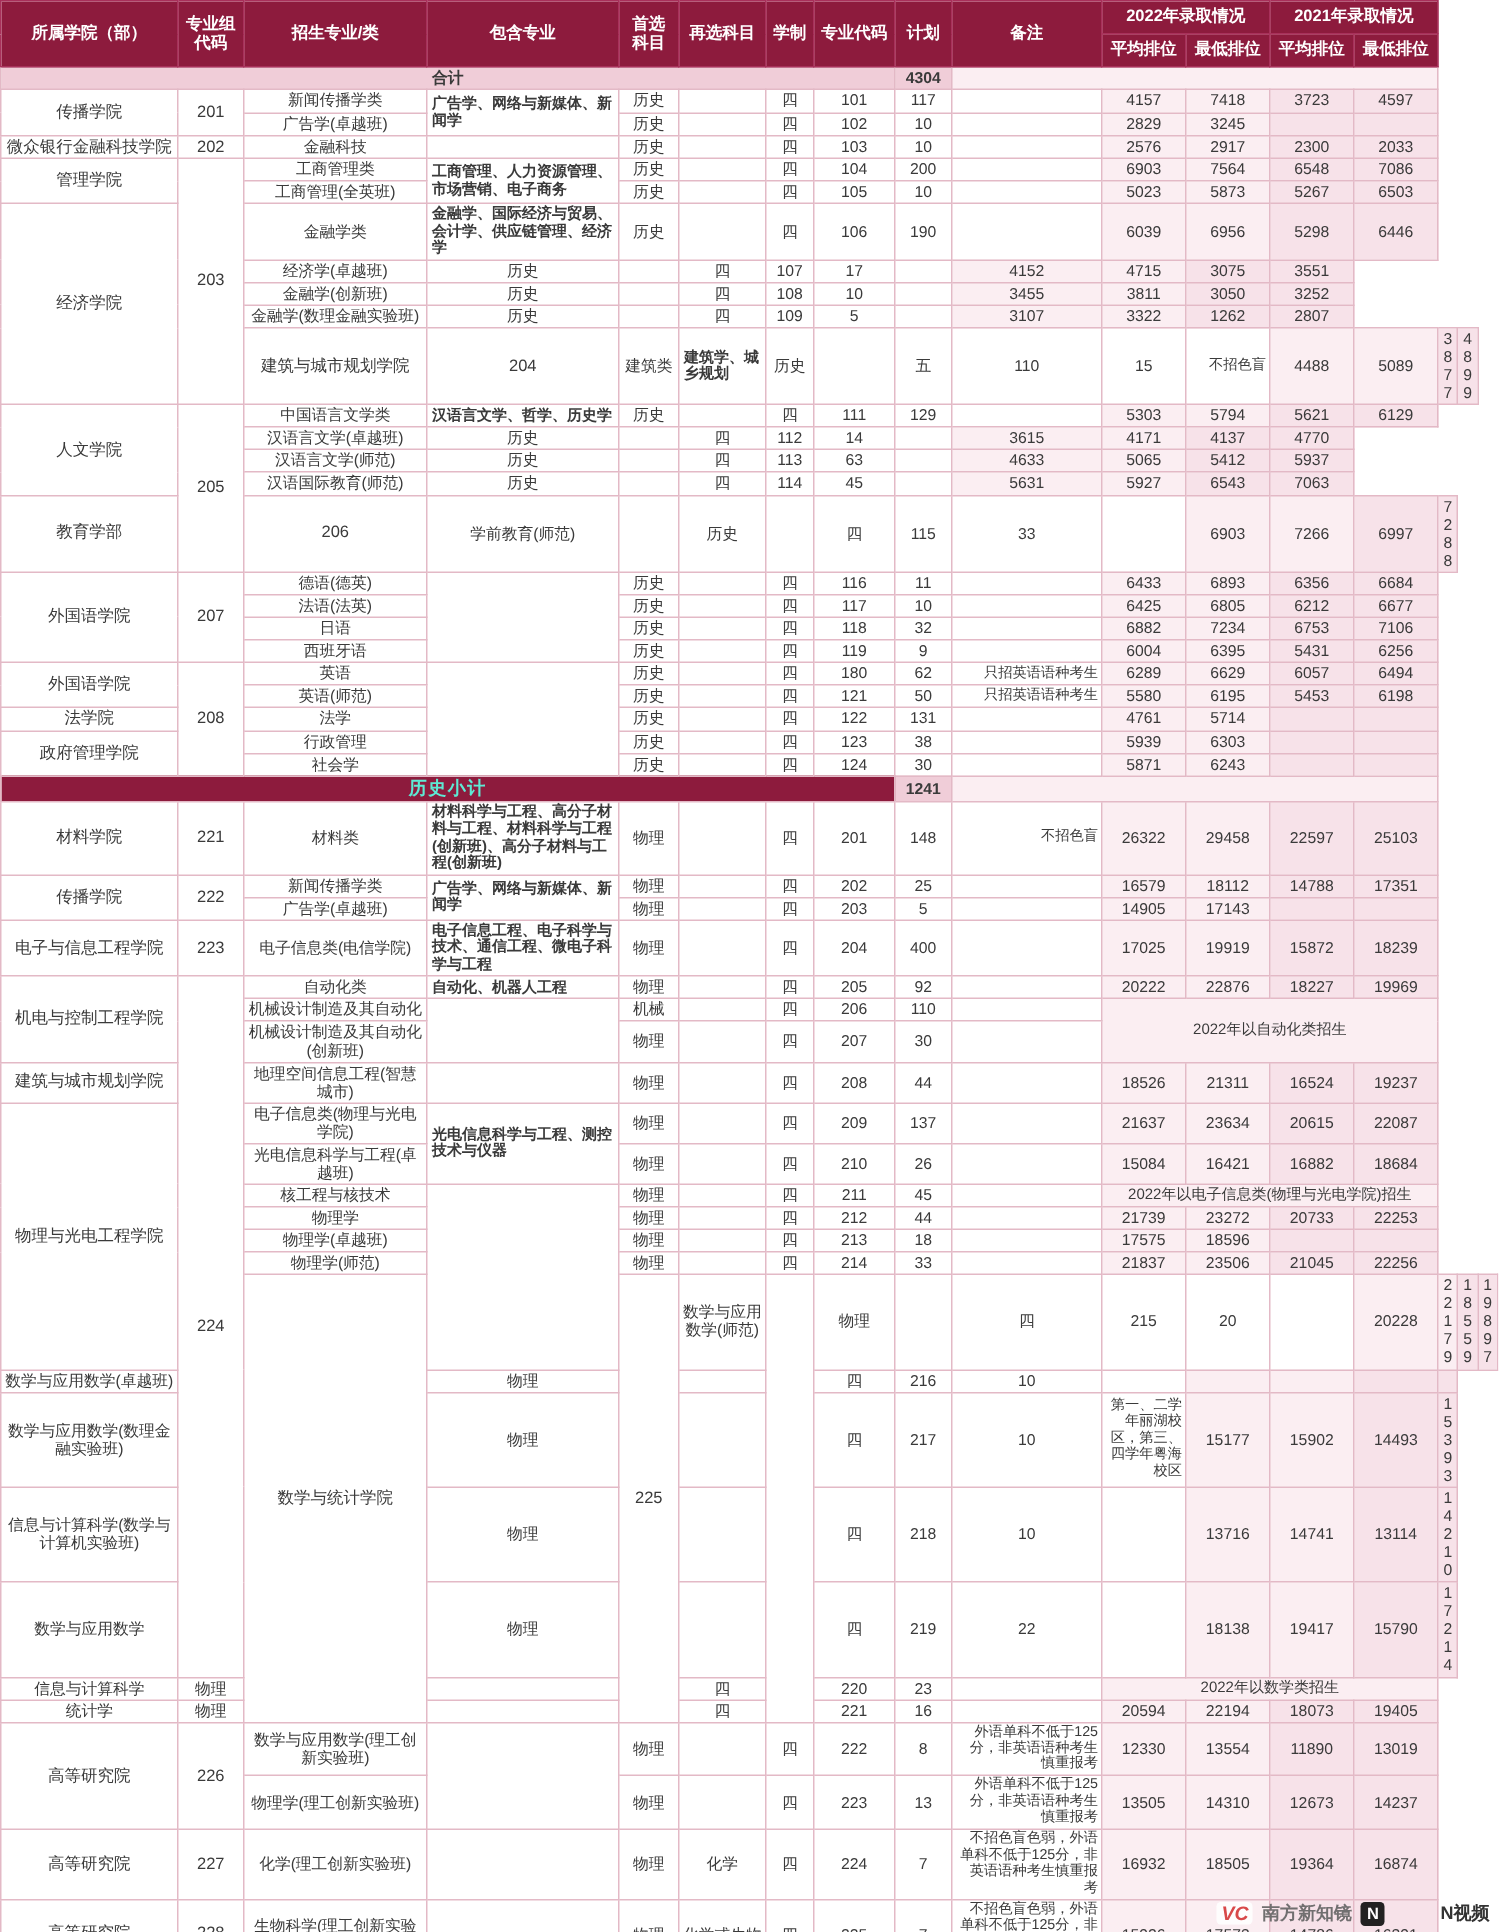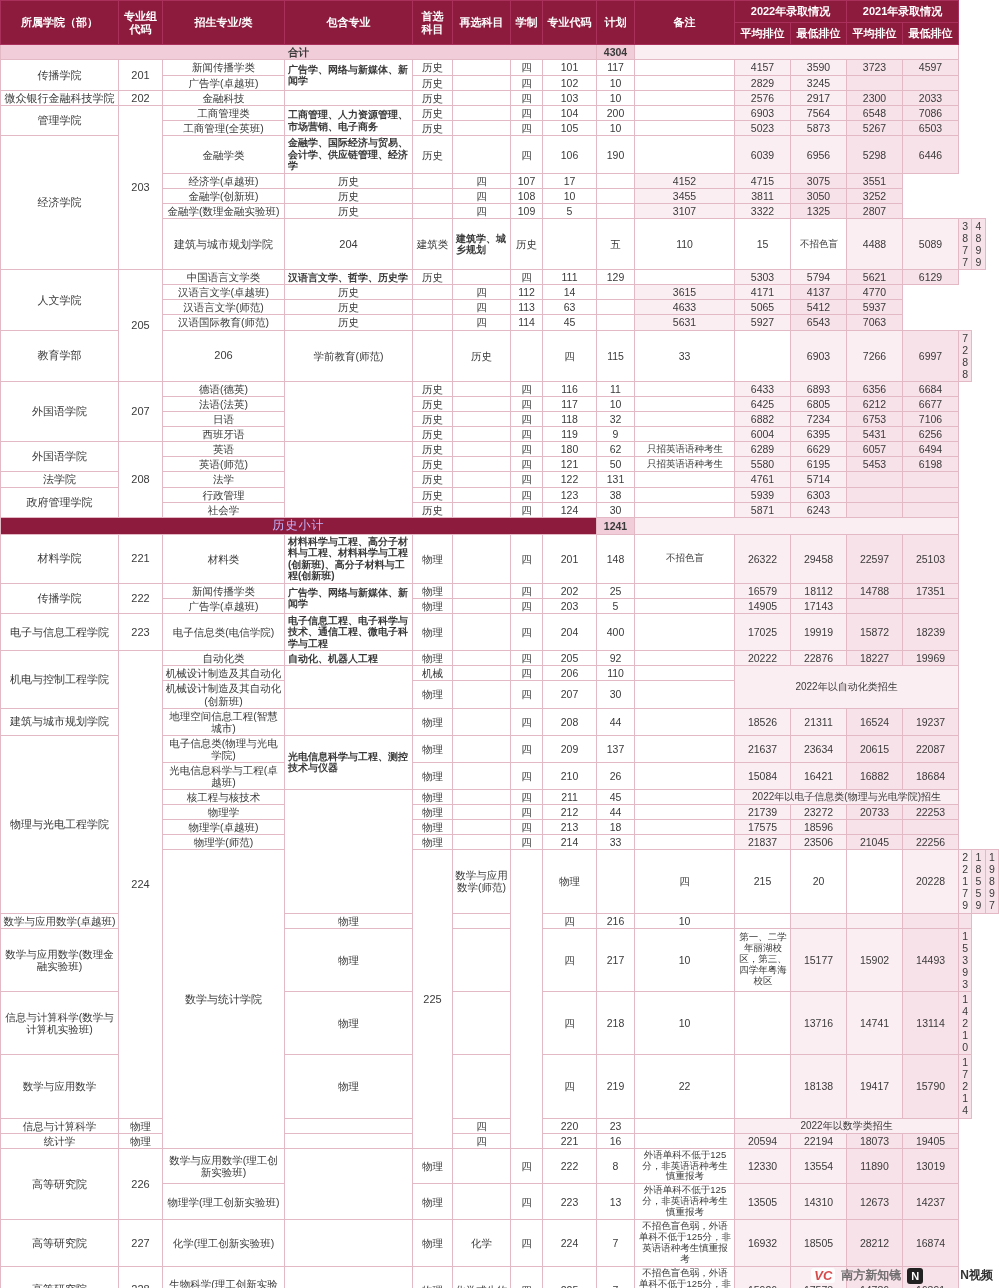--- a/index.html
+++ b/index.html
@@ -1,25 +1,25 @@
 <!DOCTYPE html>
 <html><head>
 <meta charset="utf-8">
 <style>
   html,body{margin:0;padding:0;background:#fff;}
   body{font-family:"Liberation Sans","DejaVu Sans",sans-serif;}
   #page{width:999px;height:1288px;position:relative;overflow:hidden;background:#fff;}
   table{border-collapse:collapse;table-layout:fixed;width:999px;}
   td,th{border:1px solid #e3b9c6;font-size:10.5px;color:#3a3a3a;text-align:center;vertical-align:middle;padding:1px 2px;line-height:1.15;word-break:break-all;}
   thead th{background:#8d1b3d;color:#fff;font-weight:bold;font-size:11px;border:1px solid #a8305a;padding:4px 2px;line-height:1.2;}
-  td.section{background:#8d1b3d;color:#c4b5fd;font-weight:normal;font-size:12px;letter-spacing:1px;}
+  td.section{background:#8d1b3d;color:#5eead4;font-weight:bold;font-size:12px;letter-spacing:1px;}
   td.totalnum{background:#f0cdd8;font-weight:bold;color:#3a3a3a;}
   td.rank{background:#fbeef2;}
   td.rank.alt{background:#f7e2e9;}
-  td.note{font-size:9.5px;text-align:center;padding-left:3px;}
+  td.note{font-size:9.5px;text-align:right;padding-left:3px;}
   td.major{font-size:10.5px;}
   td.include{font-size:10px;text-align:left;padding-left:3px;font-weight:bold;}
   td.college{font-size:11px;margin-top:16px;}
   td.grp{font-size:11px;}
   td.span-note{background:#fbeef2;font-size:10px;}
   
   #wm{position:absolute;right:6px;bottom:4px;display:flex;align-items:center;gap:6px;opacity:.92;}
   #wm .vc{background:#fff;border-radius:3px;padding:0 3px;font-weight:bold;color:#d63c3c;font-size:13px;font-style:italic;}
   #wm .txt{color:#666;font-size:12px;font-weight:bold;}
   #wm .nbox{width:16px;height:16px;background:#111;border-radius:3px;color:#fff;font-size:11px;font-weight:bold;display:flex;align-items:center;justify-content:center;}
@@ -81,21 +81,21 @@
           <td class="grp" rowspan="2">201</td>
           <td class="major">新闻传播学类</td>
           <td class="include" rowspan="2">广告学、网络与新媒体、新闻学</td>
           <td>历史</td>
           <td></td>
           <td>四</td>
           <td>101</td>
           <td>117</td>
           <td class="note"></td>
           <td class="rank">4157</td>
-          <td class="rank">3590</td>
+          <td class="rank">7418</td>
           <td class="rank alt">3723</td>
           <td class="rank alt">4597</td>
         </tr>
         <tr>
           <td class="major">广告学(卓越班)</td>
           <td>历史</td>
           <td></td>
           <td>四</td>
           <td>102</td>
           <td>10</td>
@@ -194,21 +194,21 @@
         <tr>
           <td class="major">金融学(数理金融实验班)</td>
           <td>历史</td>
           <td></td>
           <td>四</td>
           <td>109</td>
           <td>5</td>
           <td class="note"></td>
           <td class="rank">3107</td>
           <td class="rank">3322</td>
-          <td class="rank alt">1325</td>
+          <td class="rank alt">1262</td>
           <td class="rank alt">2807</td>
         </tr>
         <tr>
           <td class="college">建筑与城市规划学院</td>
           <td class="grp">204</td>
           <td class="major">建筑类</td>
           <td class="include">建筑学、城乡规划</td>
           <td>历史</td>
           <td></td>
           <td>五</td>
@@ -737,21 +737,21 @@
           <td class="major">化学(理工创新实验班)</td>
           <td class="include"></td>
           <td>物理</td>
           <td>化学</td>
           <td>四</td>
           <td>224</td>
           <td>7</td>
           <td class="note">不招色盲色弱，外语单科不低于125分，非英语语种考生慎重报考</td>
           <td class="rank">16932</td>
           <td class="rank">18505</td>
-          <td class="rank alt">28212</td>
+          <td class="rank alt">19364</td>
           <td class="rank alt">16874</td>
         </tr>
         <tr>
           <td class="college">高等研究院</td>
           <td class="grp">228</td>
           <td class="major">生物科学(理工创新实验班)</td>
           <td class="include"></td>
           <td>物理</td>
           <td>化学或生物</td>
           <td>四</td>

